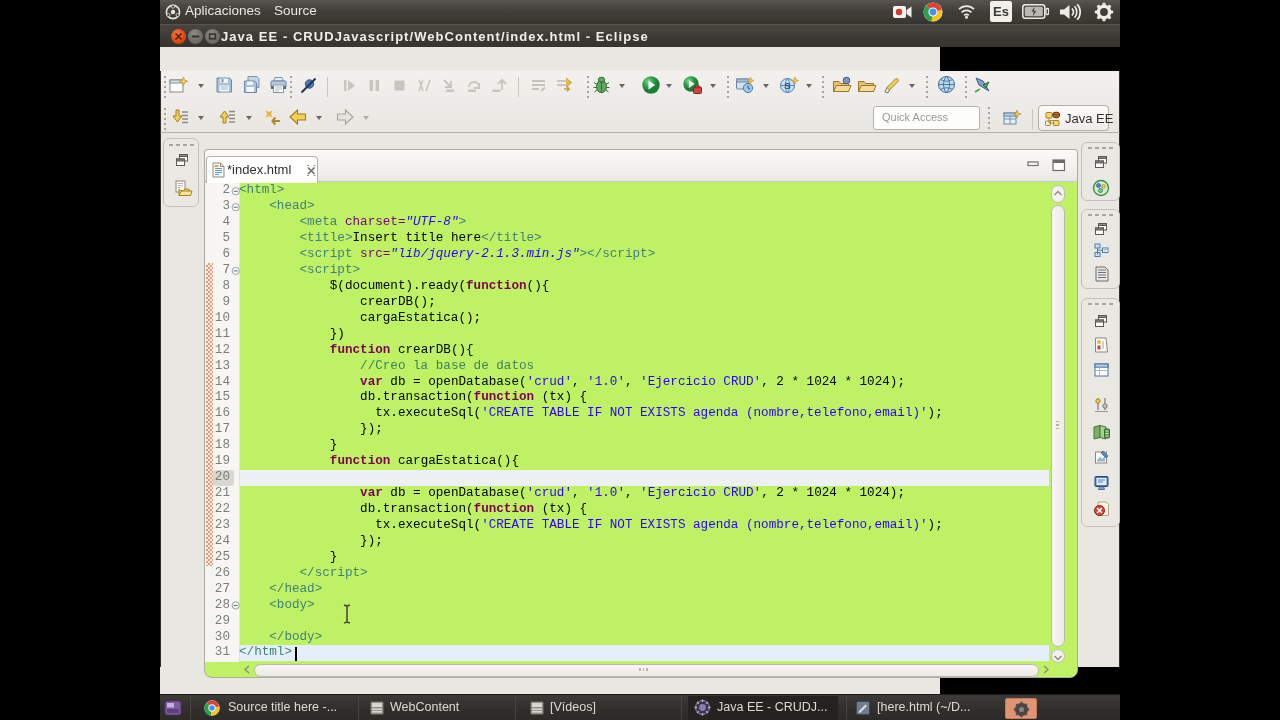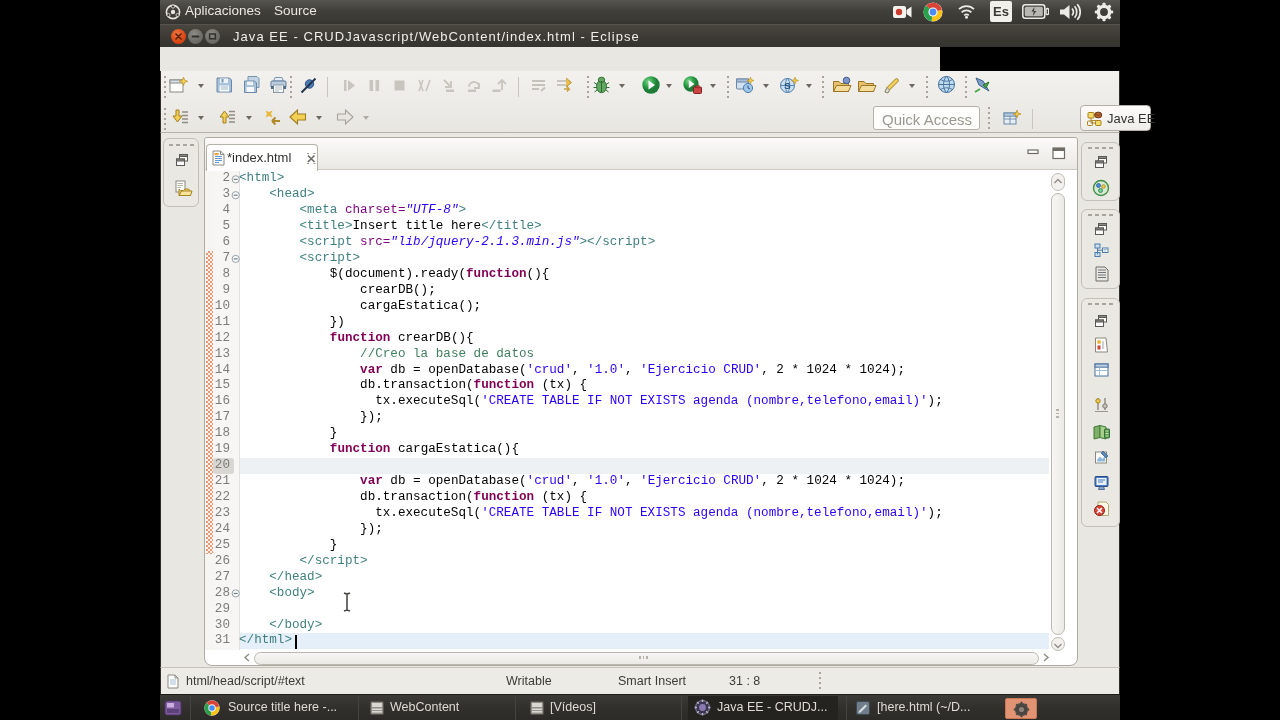--- a/index.html
+++ b/index.html
@@ -9,40 +9,40 @@
 .abs { position:absolute; }
 
 
 #panel { position:absolute; left:0; top:0; width:960px; height:24px;
   background:linear-gradient(#565550,#403f3a 45%,#3a3934 85%,#343330); color:#e7e4dd; }
 #panel .lbl { position:absolute; top:3px; font-size:13.5px; color:#eae7e1; }
 
 #titlebar { position:absolute; left:0; top:24px; width:960px; height:23px;
   background:linear-gradient(#48463f,#3b3933 60%,#36342e); border-top:1px solid #55534c; }
 .wbtn { position:absolute; top:4px; width:15px; height:15px; border-radius:50%; }
-#titlebar .title { position:absolute; left:73px; top:4px; font-size:13px; font-weight:normal; color:#f0eee9; letter-spacing:1.05px; }
+#titlebar .title { position:absolute; left:61px; top:4px; font-size:13px; font-weight:bold; color:#f0eee9; letter-spacing:1.05px; }
 
 #menubar { position:absolute; left:0; top:47px; width:960px; height:24px; background:#3a3833; border-bottom:1px solid #2c2b27; }
 #menubar span { position:absolute; top:4px; font-size:13.5px; color:#dcd9d2; }
 
 #toolbar { position:absolute; left:0; top:71px; width:960px; height:62px;
   background:linear-gradient(#f2f1ee,#edebe7 55%,#e8e6e1); border-left:1px solid #2e2d2a; border-right:1px solid #2e2d2a; border-bottom:1px solid #b7b3ab; }
 .tsep { position:absolute; top:6px; width:1px; height:20px; background:#c9c6bf; }
 .tdot { position:absolute; top:5px; width:2px; height:22px;
   background:repeating-linear-gradient(#a8a49c 0 2px, transparent 2px 5px); }
 .darr { position:absolute; width:0; height:0; border-left:3.5px solid transparent; border-right:3.5px solid transparent; border-top:4px solid #6b695f; }
 .darr.gray { border-top-color:#b0ada6; }
 
 #main { position:absolute; left:0; top:133px; width:960px; height:534px; background:#e9e7e2; border-left:1px solid #2e2d2a; border-right:1px solid #2e2d2a; }
 
 .trimbox { position:absolute; background:#eae8e3; border:1px solid #c3c0b8; border-radius:6px; }
 .dashes { position:absolute; width:26px; height:2px;
   background:repeating-linear-gradient(90deg,#a9a59d 0 4px, transparent 4px 7px); }
 
-#editor { position:absolute; left:43px; top:4px; width:874px; height:529px; background:#ffffff; border:1px solid #aeaba3; border-radius:3px 3px 8px 8px; }
+#editor { position:absolute; left:43px; top:16px; width:874px; height:529px; background:#bef264; border:1px solid #aeaba3; border-radius:3px 3px 8px 8px; }
 #edhead { position:absolute; left:0; top:0; width:872px; height:32px; background:linear-gradient(#fbfaf9,#eeece8 80%,#e9e7e3); border-radius:3px 3px 0 0; border-bottom:1px solid #ccc9c2; }
 #tab { position:absolute; left:1px; top:6px; width:112px; height:27px; background:#fff; border:1px solid #b5b2aa; border-bottom:none; border-radius:4px 4px 0 0; }
 #tab .tname { position:absolute; left:20px; top:5px; font-size:13px; color:#30302d; }
 pre { font-family:"Liberation Mono", monospace; font-size:12.61px; line-height:15.93px; }
 #lnums { position:absolute; left:8px; top:33.3px; width:17px; text-align:right; color:#7b7d78; }
 #code { position:absolute; left:34px; top:33.3px; color:#000; }
 .tg { color:#3f7f7f; }
 .at { color:#7f007f; }
 .av { color:#2a00ff; font-style:italic; }
 .st { color:#2a00ff; }
@@ -294,31 +294,31 @@
     <svg class="abs" style="left:126px;top:36px" width="21" height="20" viewBox="0 0 21 20">
       <path d="M3 10 L10.5 3 V7 H18.5 V13 H10.5 V17 Z" fill="#f3cf54" stroke="#a07f22" stroke-width="1.1"></path>
     </svg>
     <div class="darr" style="left:155px;top:45px"></div>
     <svg class="abs" style="left:174px;top:36px" width="21" height="20" viewBox="0 0 21 20">
       <path d="M18 10 L10.5 3 V7 H2.5 V13 H10.5 V17 Z" fill="#e7e5df" stroke="#a6a39b" stroke-width="1.1"></path>
     </svg>
     <div class="darr gray" style="left:202px;top:45px"></div>
 
     <div class="abs" style="left:712px;top:35px;width:107px;height:24px;background:#fdfdfc;border:1px solid #b5b2aa;border-radius:3px">
-      <span style="position:absolute;left:8px;top:4px;font-size:15px;color:#9b988f">Quick Access</span>
+      <span style="position:absolute;left:8px;top:4px;font-size:11px;color:#9b988f">Quick Access</span>
     </div>
     <div class="tdot" style="left:827px;top:36px;height:22px"></div>
     <svg class="abs" style="left:841px;top:37px" width="20" height="20" viewBox="0 0 20 20">
       <rect x="2" y="5" width="12" height="11" fill="#e8eef5" stroke="#6b89a8"></rect>
       <rect x="2" y="5" width="12" height="3.2" fill="#b3cbe0" stroke="#6b89a8"></rect>
       <path d="M8 8.2 V16 M2 11 H14" stroke="#6b89a8" stroke-width="0.9"></path>
       <path d="M15 2 L16 5 L19 6 L16 7 L15 10 L14 7 L11 6 L14 5 Z" fill="#f2cb4e" stroke="#b98f1f" stroke-width="0.7"></path>
     </svg>
     <div class="tsep" style="left:871px;top:38px"></div>
-    <div class="abs" style="left:919px;top:34px;width:71px;height:26px;background:linear-gradient(#fcfbfa,#efede9);border:1px solid #b2afa7;border-radius:4px">
+    <div class="abs" style="left:877px;top:34px;width:71px;height:26px;background:linear-gradient(#fcfbfa,#efede9);border:1px solid #b2afa7;border-radius:4px">
       <svg class="abs" style="left:5px;top:4px" width="18" height="18" viewBox="0 0 18 18">
         <rect x="2" y="2.5" width="6" height="5.5" rx="0.8" fill="#f5d96b" stroke="#a8841f"></rect>
         <rect x="1.5" y="11" width="5" height="4.5" rx="0.8" fill="none" stroke="#a8841f"></rect>
         <rect x="9.5" y="10.5" width="5.5" height="5" rx="0.8" fill="#f5d96b" stroke="#a8841f"></rect>
         <path d="M5 8 V13 H9.5 M5 10.5 H12" stroke="#a8841f" stroke-width="0.9" fill="none"></path>
         <ellipse cx="12.2" cy="5" rx="3.6" ry="2.9" fill="#b5622f" stroke="#6e3a17"></ellipse>
         <path d="M9.2 4.2 Q12.2 6.8 15.2 4.2" stroke="#6e3a17" stroke-width="0.7" fill="none"></path>
       </svg>
       <span style="position:absolute;left:26px;top:5px;font-size:13px;color:#33322e;white-space:nowrap">Java EE</span>
     </div>
@@ -554,33 +554,20 @@
         <path d="M5 6 H12 M5 8 H10" stroke="#4a7cc4" stroke-width="1"></path>
         <path d="M6.5 12.5 H10.5 L11.5 15.5 H5.5 Z" fill="#8aa4c8" stroke="#2a4a80" stroke-width="0.7"></path>
       </svg>
       <svg class="abs" style="left:11px;top:201px" width="18" height="18" viewBox="0 0 18 18">
         <path d="M5 2 H13 L15.5 4.5 V15.5 H5 Z" fill="#fdf7e4" stroke="#b0a878"></path>
         <circle cx="6.5" cy="10.5" r="5" fill="#d94434" stroke="#8e2015"></circle>
         <path d="M4 8 L9 13 M9 8 L4 13" stroke="#fff" stroke-width="1.6"></path>
       </svg>
     </div>
   </div>
-  <div id="statusbar">
-    <svg class="abs" style="left:6px;top:6px" width="12" height="15" viewBox="0 0 12 15">
-      <path d="M1 1 H8 L11 4 V14 H1 Z" fill="#fdfdfc" stroke="#8a8880"></path>
-      <path d="M8 1 V4 H11" fill="none" stroke="#8a8880"></path>
-      <path d="M3 6 H9 M3 8 H9 M3 10 H9" stroke="#9bb8d4" stroke-width="0.9"></path>
-    </svg>
-    <span style="left:25px">html/head/script/#text</span>
-    <span style="left:345px">Writable</span>
-    <span style="left:457px">Smart Insert</span>
-    <span style="left:568px">31 : 8</span>
-    <div class="abs" style="left:658px;top:4px;width:2px;height:19px;background:
-      repeating-linear-gradient(#a8a49c 0 2px, transparent 2px 5px)"></div>
-  </div>
   <div id="taskbar">
     <svg class="abs" style="left:4px;top:4px" width="18" height="18" viewBox="0 0 18 18">
       <rect x="1" y="2" width="16" height="14" rx="2" fill="#7e5a9e" stroke="#4a3364"></rect>
       <rect x="3" y="4" width="7" height="4.5" fill="#c9aede"></rect>
       <rect x="3" y="10" width="12" height="4" fill="#5d4279"></rect>
     </svg>
     <div class="tbsep" style="left:30px"></div>
     <svg class="abs" style="left:44px;top:5px" width="16" height="16" viewBox="0 0 20 20">
       <circle cx="10" cy="10" r="9.6" fill="#e8e6e1"></circle>
       <path d="M10 10 L3.2 3.5 A9.3 9.3 0 0 1 18.9 8 Z" fill="#da4437"></path>

